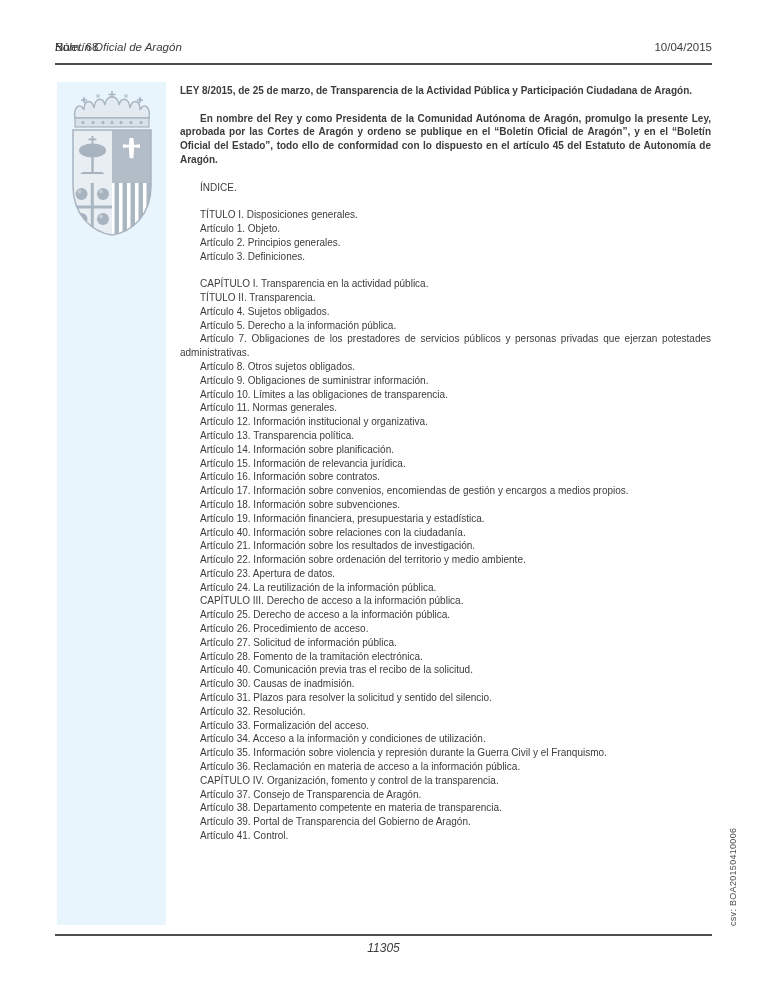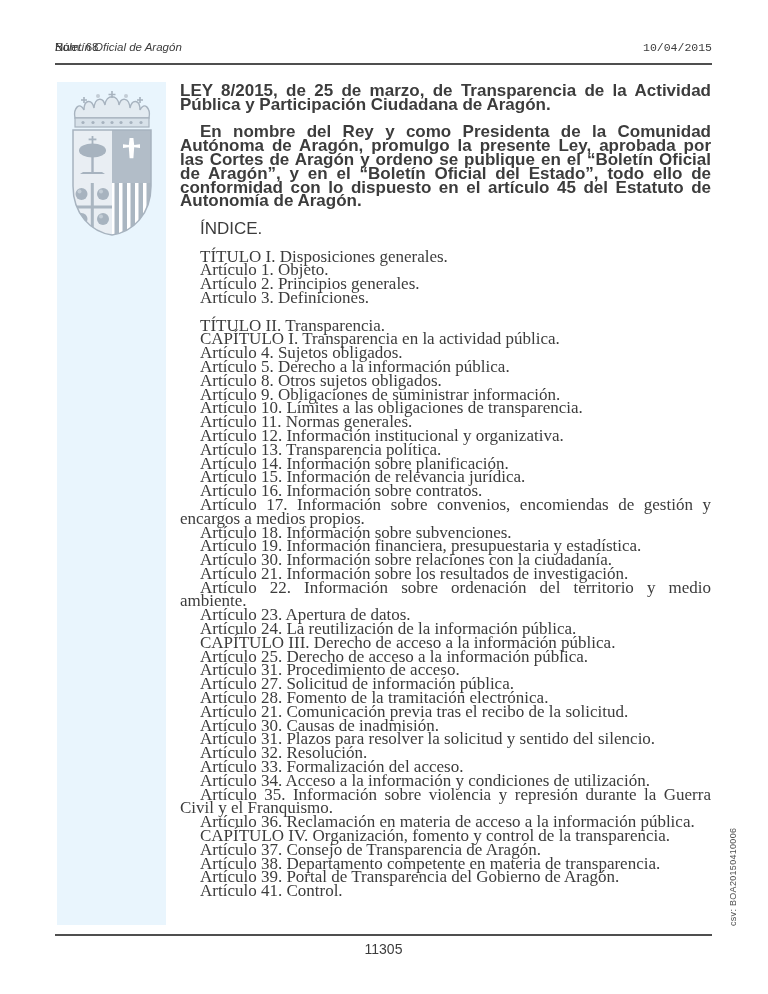--- a/index.html
+++ b/index.html
@@ -7,35 +7,35 @@
     position:relative;width:768px;height:994px;background:#ffffff;
     font-family:"Liberation Sans","DejaVu Sans",sans-serif;color:#3c3c3c;overflow:hidden;
   }
   .header-row{
     position:absolute;left:55px;top:41px;width:657px;
     display:flex;justify-content:space-between;align-items:baseline;
     font-size:11.5px;color:#3c3c3c;
   }
   .header-center{position:absolute;left:0;width:657px;text-align:left;font-style:italic;}
   .header-left{position:relative;z-index:1;}
-  .header-right{position:relative;z-index:1;font-family:Liberation Mono, monospace;}
+  .header-right{position:relative;z-index:1;}
   .rule{position:absolute;left:55px;width:657px;height:0;border-top:2px solid #4f4f4f;}
   .rule-top{top:63px;}
   .rule-bottom{top:934px;}
-  .page-number{position:absolute;left:55px;top:941px;width:657px;text-align:center;font-size:14px;color:#3c3c3c;}
+  .page-number{position:absolute;left:55px;top:941px;width:657px;text-align:center;font-size:12px;color:#3c3c3c;font-style:italic;}
   .emblem-panel{position:absolute;left:57px;top:82px;width:109px;height:843px;background:#e9f5fd;}
   .emblem-panel svg{display:block;margin:6px auto 0 auto;}
   .content{
     position:absolute;left:180px;top:84px;width:531px;
-    font-size:17px;line-height:13.8px;text-align:justify;color:#3c3c3c;
+    font-size:10px;line-height:13.8px;text-align:justify;color:#3c3c3c;
   }
   .law-title{font-weight:bold;margin:0 0 13.8px 0;}
   .intro{margin:0 0 13.8px 0;text-indent:20px;font-weight:bold;}
   .index-heading{margin:0 0 13.8px 0;text-indent:20px;}
-  .index-group{margin:0 0 13.8px 0;font-family:Liberation Serif, serif;}
+  .index-group{margin:0 0 13.8px 0;}
   .index-group:last-child{margin-bottom:0;}
   .idx-line{margin:0;text-indent:20px;text-align:justify;hyphens:manual;}
   .csv-code{
     position:absolute;left:728px;top:926px;transform-origin:0 0;transform:rotate(-90deg);
     font-size:9px;color:#4f4f4f;white-space:nowrap;letter-spacing:0.3px;
   }
 </style>
 </head>
 <body>
 
@@ -127,47 +127,48 @@
     <p class="intro">En nombre del Rey y como Presidenta de la Comunidad Autónoma de Aragón, promulgo la presente Ley, aprobada por las Cortes de Aragón y ordeno se publique en el “Boletín Oficial de Aragón”, y en el “Boletín Oficial del Estado”, todo ello de conformidad con lo dispuesto en el artículo 45 del Estatuto de Autonomía de Aragón.</p>
     <p class="index-heading">ÍNDICE.</p>
     <div>
         <div class="index-group">
           <p class="idx-line">TÍTULO I. Disposiciones generales.</p>
           <p class="idx-line">Artículo 1. Objeto.</p>
           <p class="idx-line">Artículo 2. Principios generales.</p>
           <p class="idx-line">Artículo 3. Definiciones.</p>
         </div>
         <div class="index-group">
+          <p class="idx-line">CAPÍTULO I. Transparencia en la actividad pública.</p>
           <p class="idx-line">TÍTULO II. Transparencia.</p>
-          <p class="idx-line">CAPÍTULO I. Transparencia en la actividad pública.</p>
           <p class="idx-line">Artículo 4. Sujetos obligados.</p>
           <p class="idx-line">Artículo 5. Derecho a la información pública.</p>
+          <p class="idx-line">Artículo 7. Obligaciones de los prestadores de servicios públicos y personas privadas que ejerzan potestades administrativas.</p>
           <p class="idx-line">Artículo 8. Otros sujetos obligados.</p>
           <p class="idx-line">Artículo 9. Obligaciones de suministrar información.</p>
           <p class="idx-line">Artículo 10. Límites a las obligaciones de transparencia.</p>
           <p class="idx-line">Artículo 11. Normas generales.</p>
           <p class="idx-line">Artículo 12. Información institucional y organizativa.</p>
           <p class="idx-line">Artículo 13. Transparencia política.</p>
           <p class="idx-line">Artículo 14. Información sobre planificación.</p>
           <p class="idx-line">Artículo 15. Información de relevancia jurídica.</p>
           <p class="idx-line">Artículo 16. Información sobre contratos.</p>
           <p class="idx-line">Artículo 17. Información sobre convenios, encomiendas de gestión y encargos a medios propios.</p>
           <p class="idx-line">Artículo 18. Información sobre subvenciones.</p>
           <p class="idx-line">Artículo 19. Información financiera, presupuestaria y estadística.</p>
-          <p class="idx-line">Artículo 30. Información sobre relaciones con la ciudadanía.</p>
+          <p class="idx-line">Artículo 40. Información sobre relaciones con la ciudadanía.</p>
           <p class="idx-line">Artículo 21. Información sobre los resultados de investigación.</p>
           <p class="idx-line">Artículo 22. Información sobre ordenación del territorio y medio ambiente.</p>
           <p class="idx-line">Artículo 23. Apertura de datos.</p>
           <p class="idx-line">Artículo 24. La reutilización de la información pública.</p>
           <p class="idx-line">CAPÍTULO III. Derecho de acceso a la información pública.</p>
           <p class="idx-line">Artículo 25. Derecho de acceso a la información pública.</p>
-          <p class="idx-line">Artículo 31. Procedimiento de acceso.</p>
+          <p class="idx-line">Artículo 26. Procedimiento de acceso.</p>
           <p class="idx-line">Artículo 27. Solicitud de información pública.</p>
           <p class="idx-line">Artículo 28. Fomento de la tramitación electrónica.</p>
-          <p class="idx-line">Artículo 21. Comunicación previa tras el recibo de la solicitud.</p>
+          <p class="idx-line">Artículo 40. Comunicación previa tras el recibo de la solicitud.</p>
           <p class="idx-line">Artículo 30. Causas de inadmisión.</p>
           <p class="idx-line">Artículo 31. Plazos para resolver la solicitud y sentido del silencio.</p>
           <p class="idx-line">Artículo 32. Resolución.</p>
           <p class="idx-line">Artículo 33. Formalización del acceso.</p>
           <p class="idx-line">Artículo 34. Acceso a la información y condiciones de utilización.</p>
           <p class="idx-line">Artículo 35. Información sobre violencia y represión durante la Guerra Civil y el Fran­quismo.</p>
           <p class="idx-line">Artículo 36. Reclamación en materia de acceso a la información pública.</p>
           <p class="idx-line">CAPÍTULO IV. Organización, fomento y control de la transparencia.</p>
           <p class="idx-line">Artículo 37. Consejo de Transparencia de Aragón.</p>
           <p class="idx-line">Artículo 38. Departamento competente en materia de transparencia.</p>

